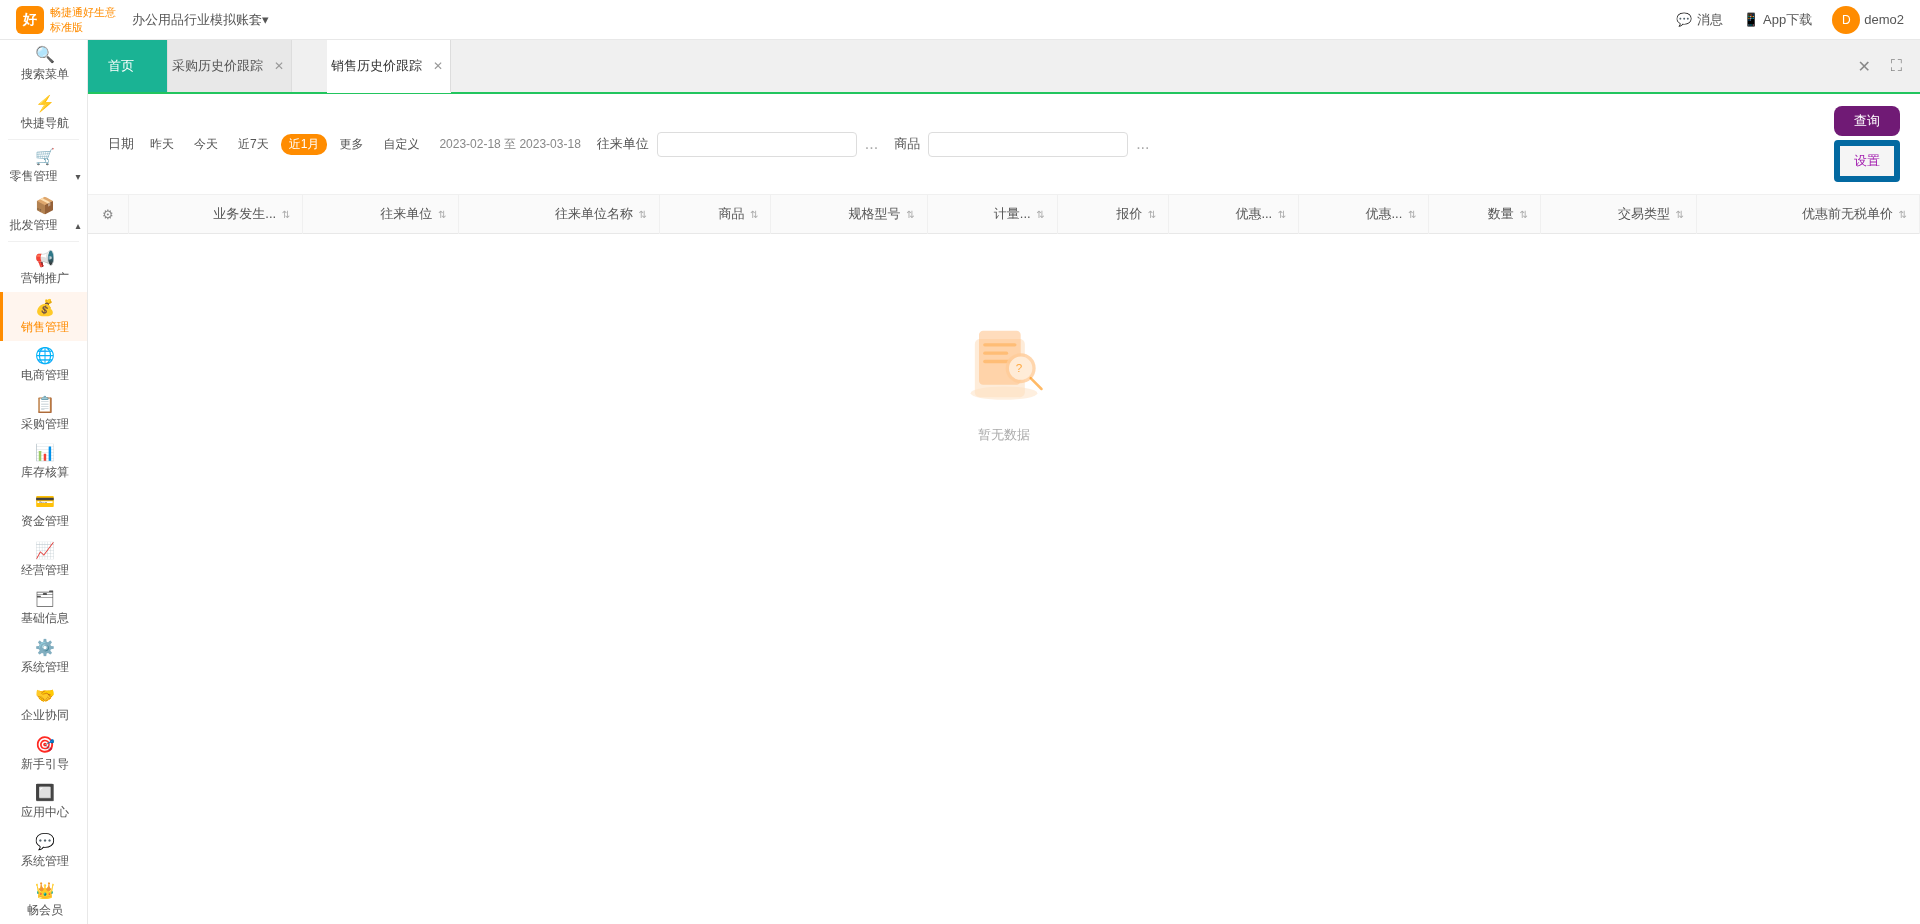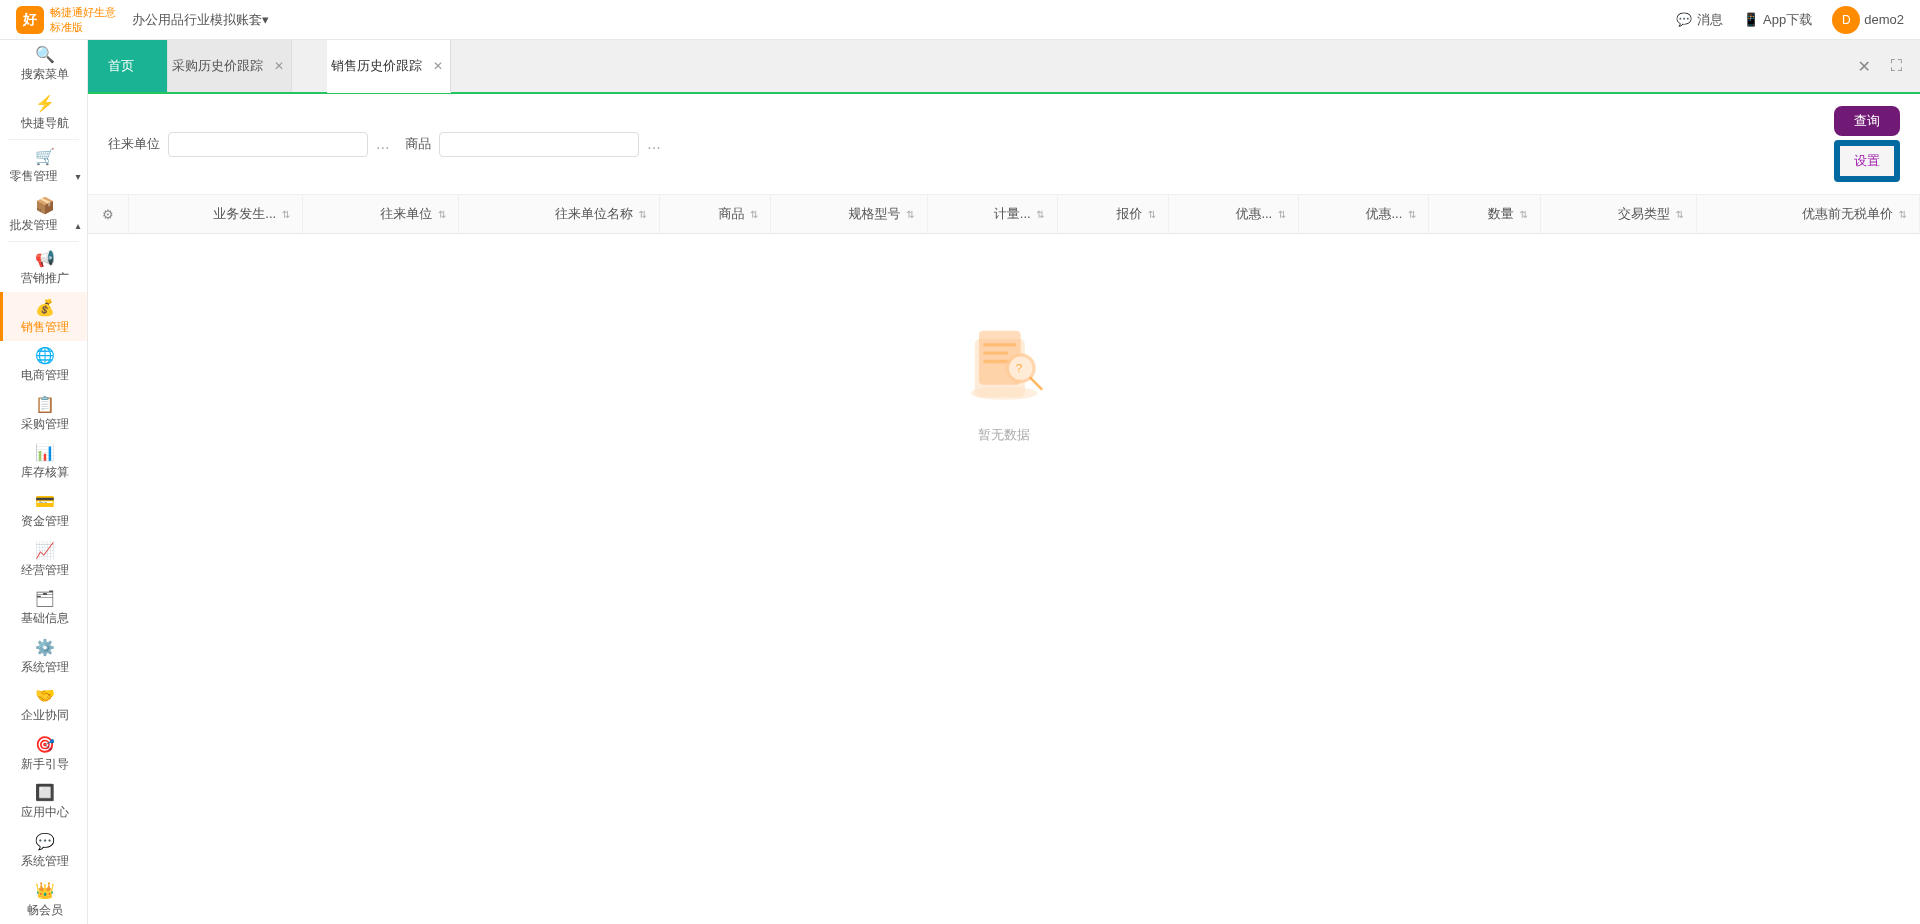--- a/index.html
+++ b/index.html
@@ -508,20 +508,32 @@
       <div class="tab-bar-actions">
         <span class="tab-bar-btn">✕</span>
         <span class="tab-bar-btn">⛶</span>
       </div>
     </div>
 
     <div class="page-content">
 
 
       <div class="filter-bar">
+        <div class="filter-group">
+          <span class="filter-label">日期</span>
+          <div class="date-shortcuts">
+            <span class="date-btn">昨天</span>
+            <span class="date-btn">今天</span>
+            <span class="date-btn">近7天</span>
+            <span class="date-btn active">近1月</span>
+            <span class="date-btn">更多</span>
+            <span class="date-btn">自定义</span>
+          </div>
+          <span class="date-range">2023-02-18 至 2023-03-18</span>
+        </div>
 
         <div class="filter-group">
           <span class="filter-label">往来单位</span>
           <input class="filter-input-field" type="text" value="" style="">
           <span class="filter-input-dots">...</span>
         </div>
 
         <div class="filter-group">
           <span class="filter-label">商品</span>
           <input class="filter-input-field" type="text" value="" style="">

